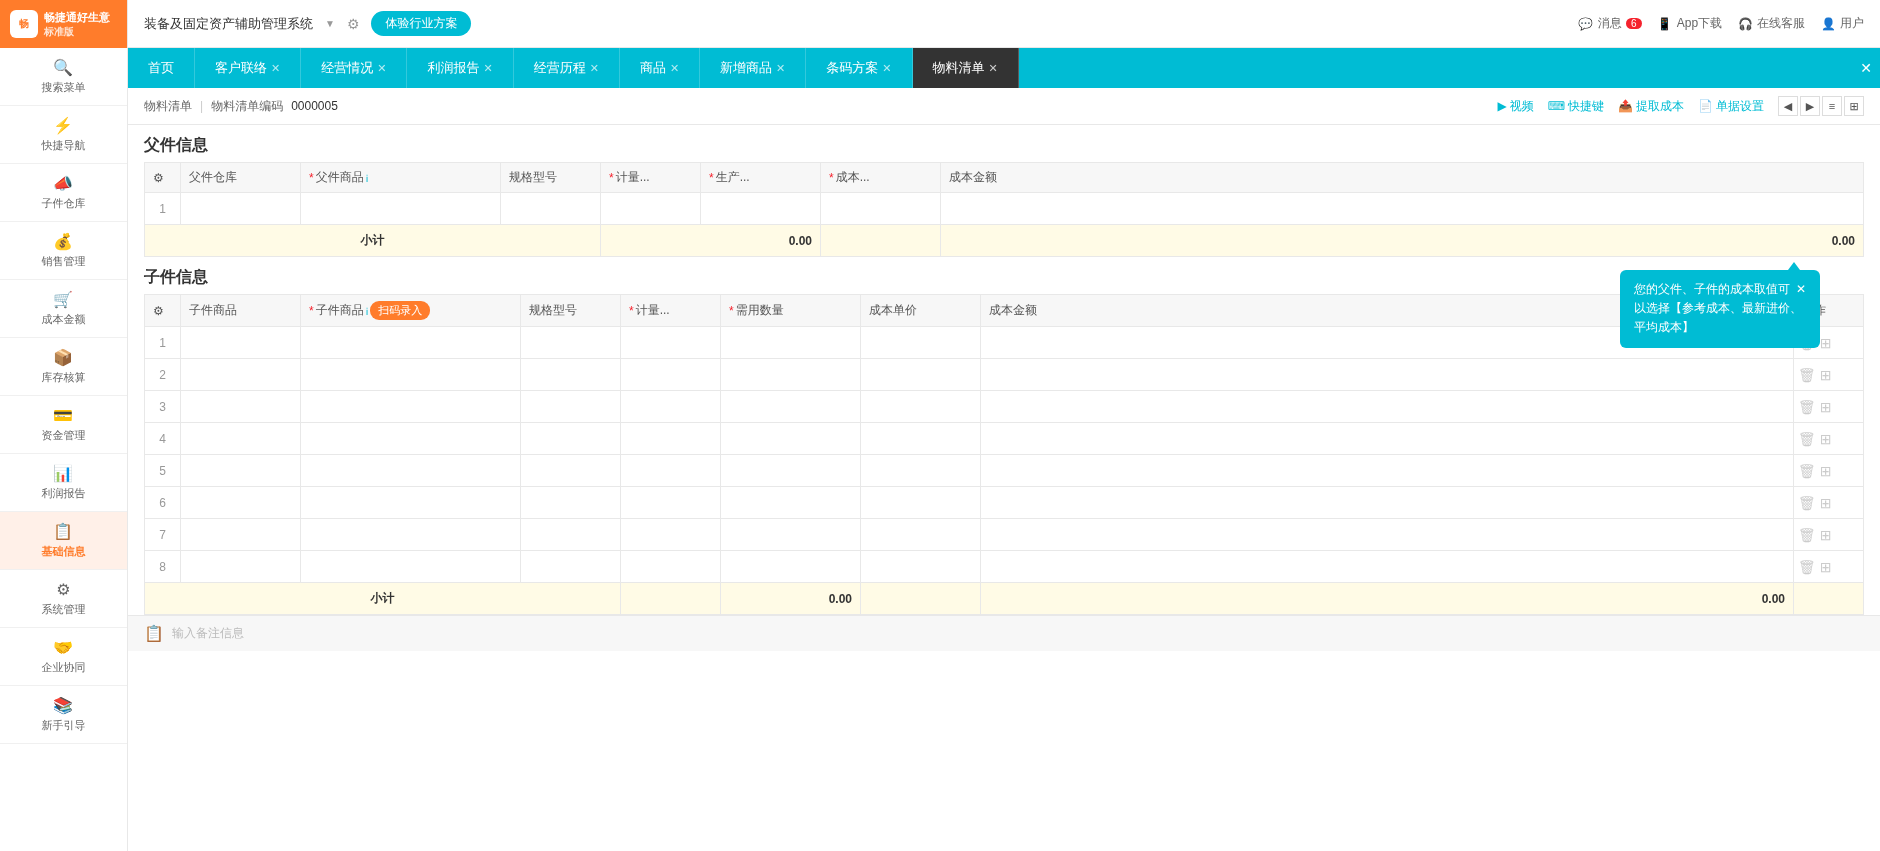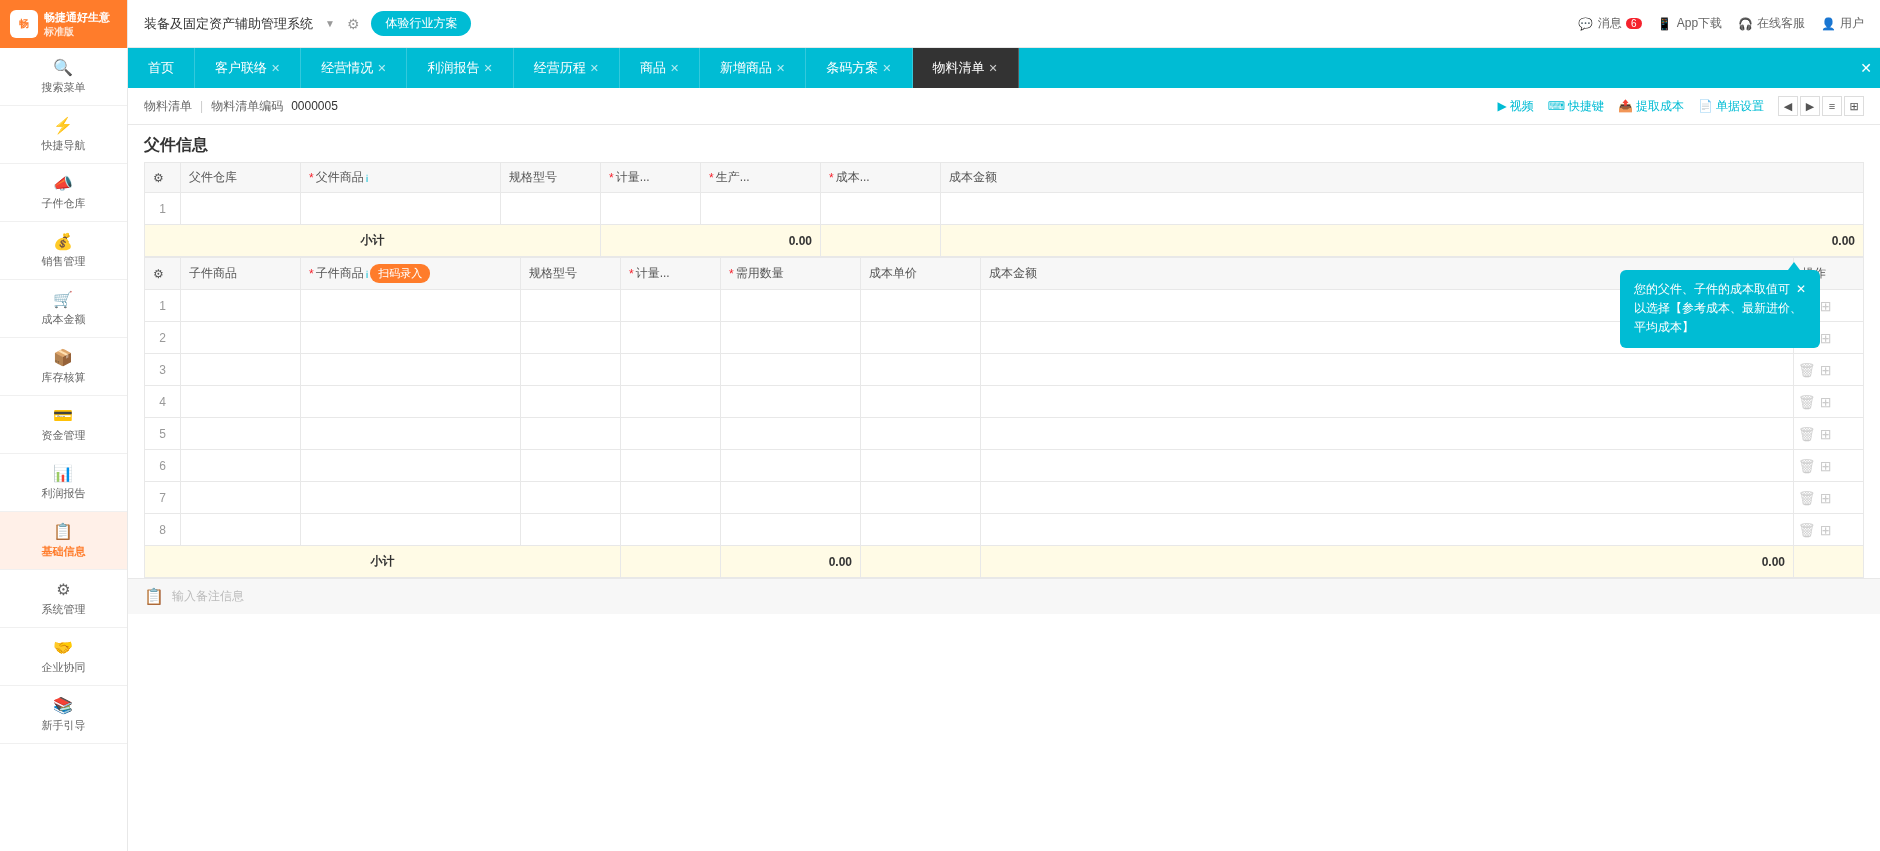--- a/index.html
+++ b/index.html
@@ -501,20 +501,21 @@
               </td>
               <td></td>
               <td class="val" style="text-align:right;padding-right:8px;">
                 <span>0.00</span>
               </td>
             </tr>
           </tbody>
         </table>
       </div>
 
+      <div class="section-title">子件信息</div>
       <div class="table-wrapper">
         <table class="data-table">
           <thead>
             <tr>
               <th style="width:36px;">⚙</th>
               <th style="width:120px;">
                 <span>子件商品</span>
               </th>
               <th style="width:220px;">
                 <span class="col-header">

